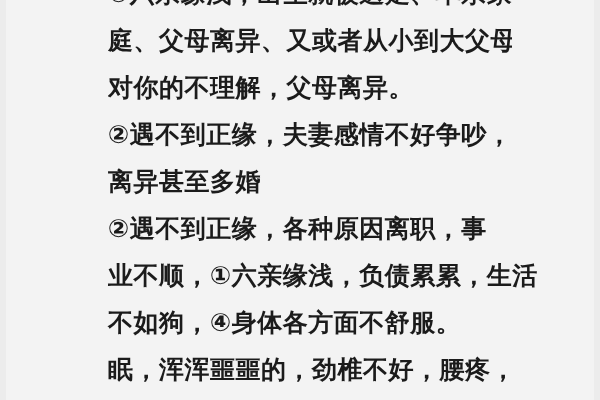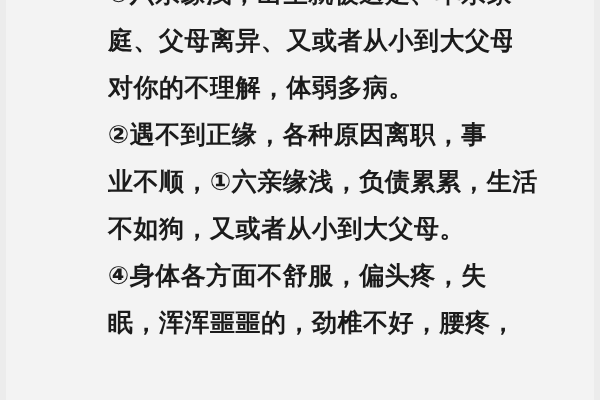--- a/index.html
+++ b/index.html
@@ -61,29 +61,32 @@
 
 <div id="page">
   <div class="edge left"></div>
   <div class="edge right"></div>
 
   <div class="text-body">
 
     <div class="para clipped">
       <span class="line">①六亲缘浅，出生就被送走、单亲家</span>
       <span class="line">庭、父母离异、又或者从小到大父母</span>
-      <span class="line">对你的不理解，体弱多病。</span>
+      <span class="line">对你的不理解，父母离异。</span>
     </div>
 
+    <div class="para">
+      <span class="line">②遇不到正缘，夫妻感情不好争吵，</span>
+      <span class="line">离异甚至多婚</span>
+    </div>
 
     <div class="para">
       <span class="line">②遇不到正缘，各种原因离职，事</span>
       <span class="line">业不顺，①六亲缘浅，负债累累，生活</span>
-      <span class="line">不如狗，又或者从小到大父母。</span>
+      <span class="line">不如狗，④身体各方面不舒服。</span>
     </div>
 
     <div class="para">
-      <span class="line">④身体各方面不舒服，偏头疼，失</span>
       <span class="line">眠，浑浑噩噩的，劲椎不好，腰疼，</span>
     </div>
 
   </div>
 </div>
 
 </body></html>

